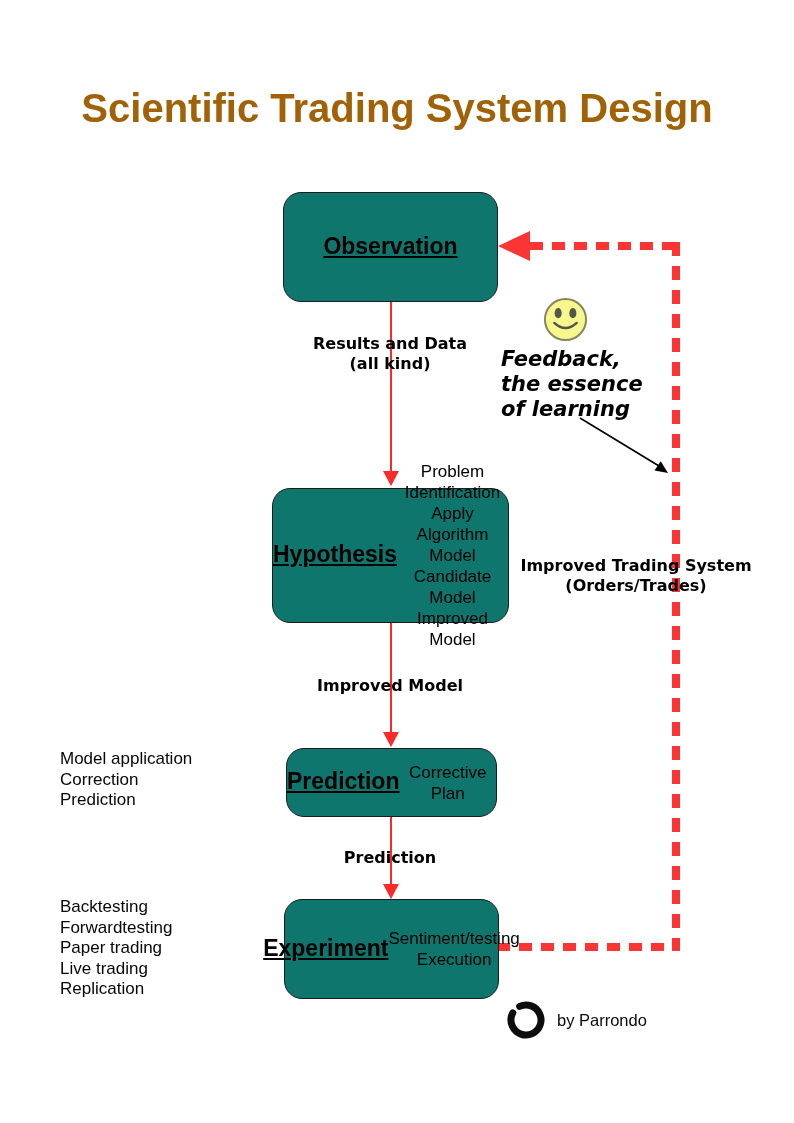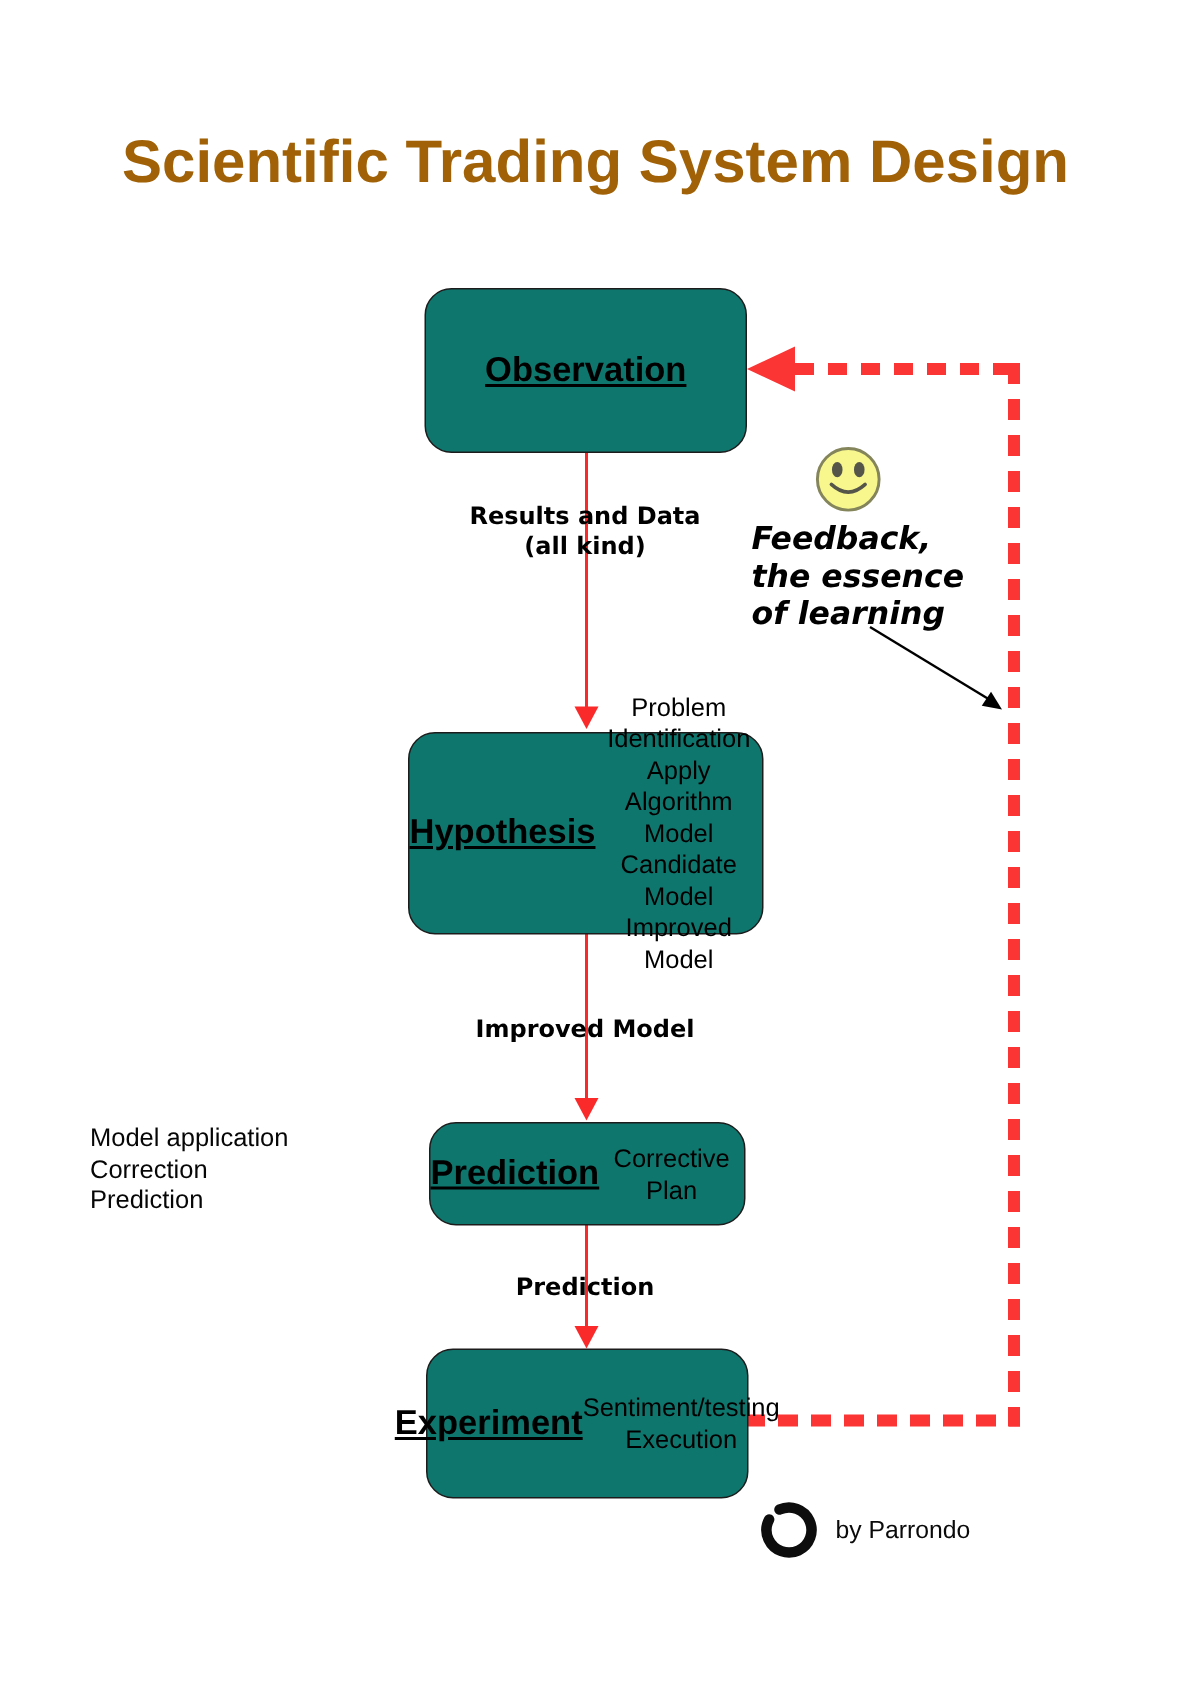--- a/index.html
+++ b/index.html
@@ -78,20 +78,27 @@
 
 <div class="page">
 
   <div class="page-title">Scientific Trading System Design</div>
 
   <div class="side-list" id="side-list-3">
       <div class="line">Model application</div>
       <div class="line">Correction</div>
       <div class="line">Prediction</div>
     </div>
+  <div class="side-list" id="side-list-4">
+      <div class="line">Backtesting</div>
+      <div class="line">Forwardtesting</div>
+      <div class="line">Paper trading</div>
+      <div class="line">Live trading</div>
+      <div class="line">Replication</div>
+    </div>
 
   <div class="flow-box" id="box-observation">
     <div class="box-title">Observation</div>
   </div>
   <div class="flow-box" id="box-hypothesis">
     <div class="box-title">Hypothesis</div>
     <div>
         <div class="line">Problem Identification</div>
         <div class="line">Apply Algorithm Model</div>
         <div class="line">Candidate Model</div>
@@ -142,19 +149,23 @@
     <div>Feedback,</div>
     <div>the essence</div>
     <div>of learning</div>
   </div>
 
   <svg class="black-arrow" viewBox="0 0 104 68">
     <line x1="8" y1="6" x2="87" y2="54" stroke="#000" stroke-width="1.6"></line>
     <polygon points="96,61 82.5,58.5 88.7,49.2" fill="#000"></polygon>
   </svg>
 
+  <div class="improved-label">
+    <div>Improved Trading System</div>
+    <div>(Orders/Trades)</div>
+  </div>
 
   <svg class="enso" viewBox="0 0 42 42">
     <circle cx="21" cy="21" r="15" fill="none" stroke="#0d0d0d" stroke-width="7" stroke-dasharray="84 11" stroke-linecap="round" transform="rotate(-115 21 21)"></circle>
   </svg>
   <div class="credit">by Parrondo</div>
 
 </div>
 
 </body></html>

